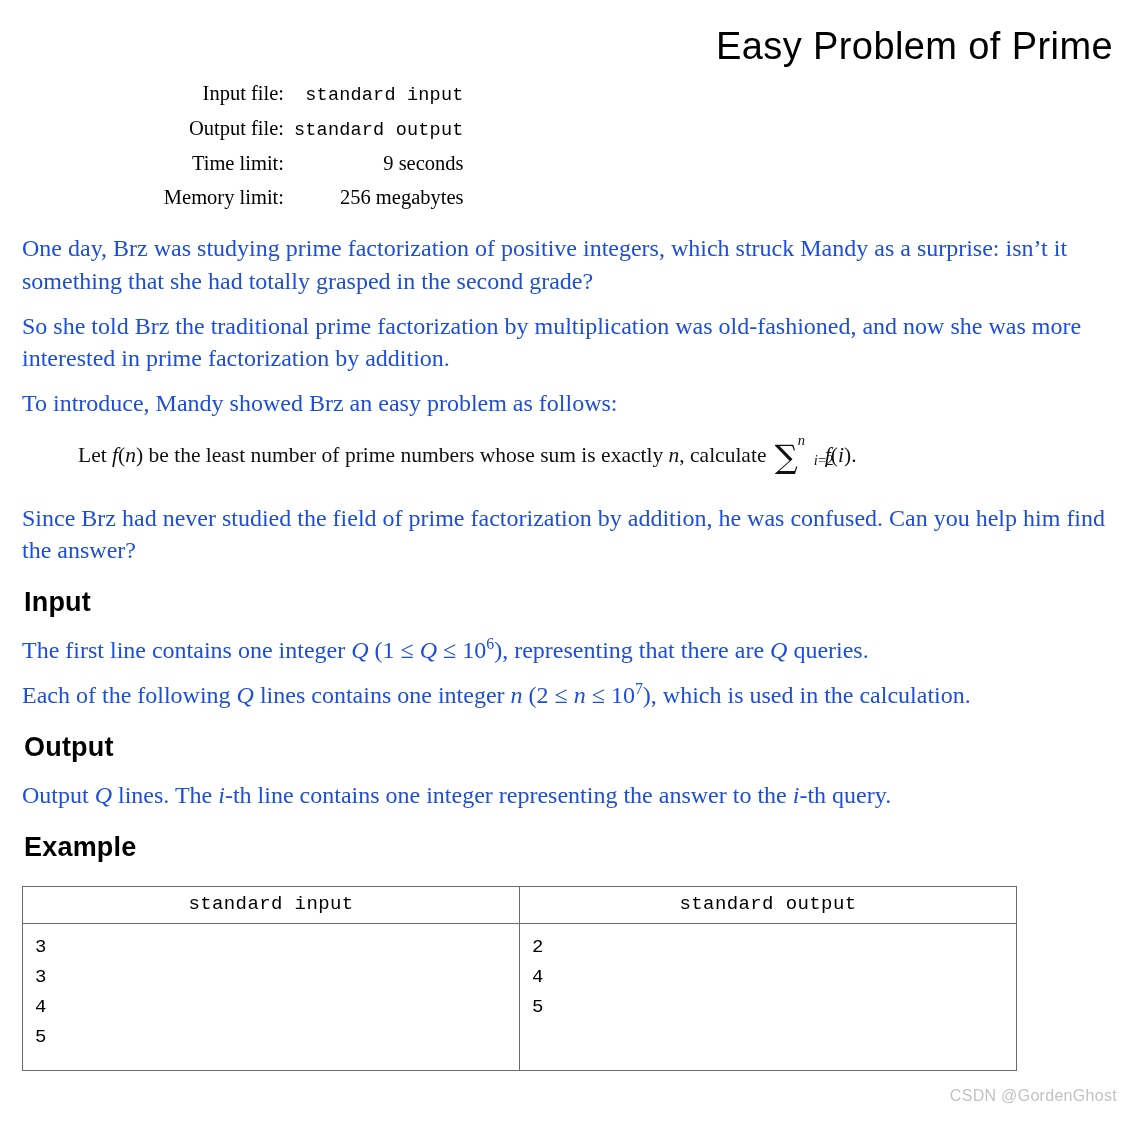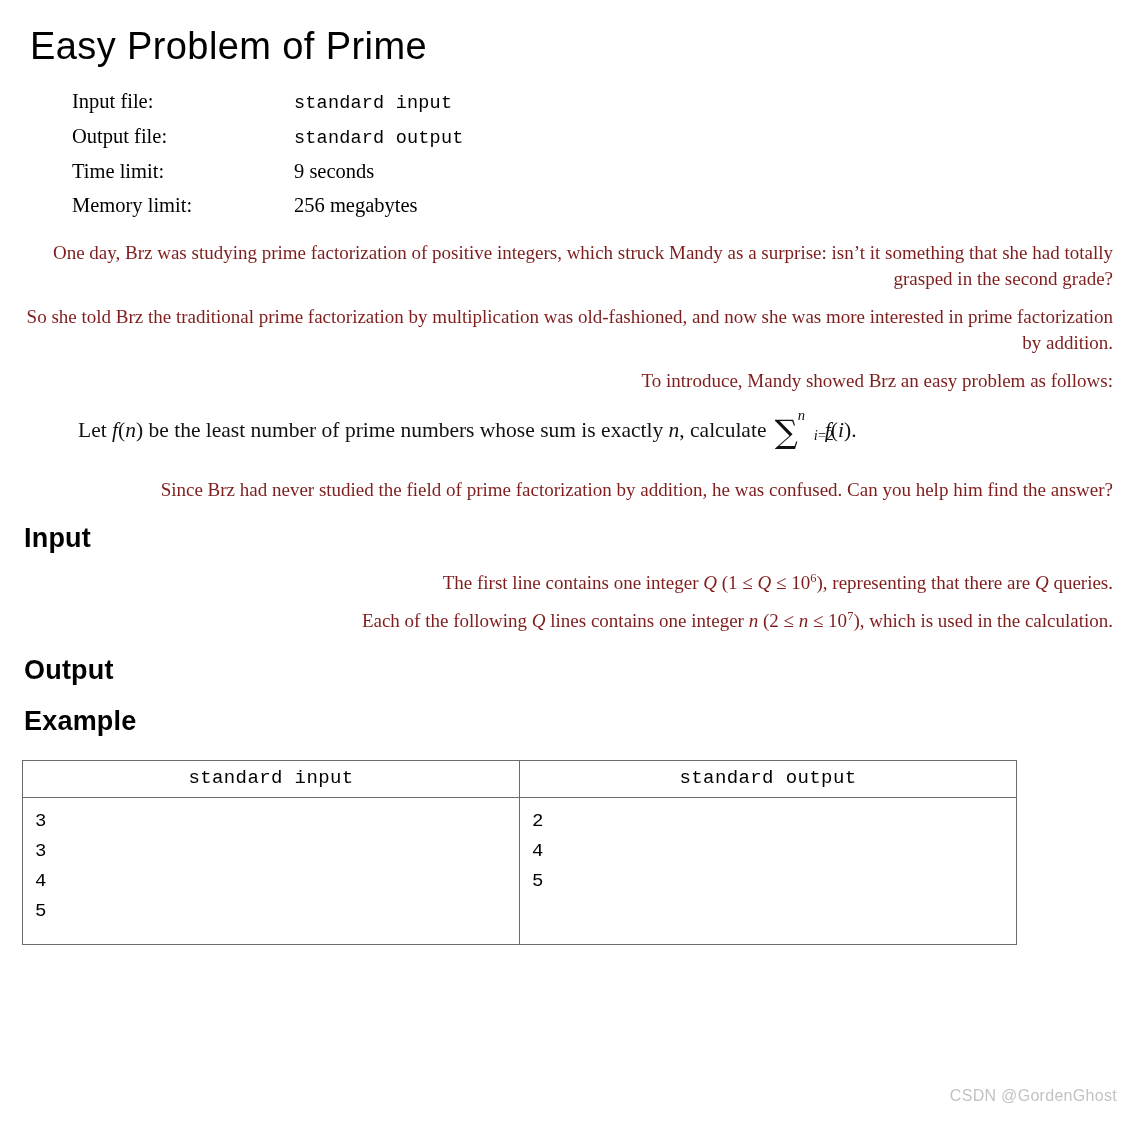--- a/index.html
+++ b/index.html
@@ -27,28 +27,30 @@
   .problem-title {
     font-family: "Liberation Sans", "DejaVu Sans", sans-serif;
     font-size: 38px;
     font-weight: 400;
     letter-spacing: 0.4px;
     margin: 0;
     padding-top: 26px;
     padding-left: 8px;
     line-height: 1.1;
     color: #000;
+    text-align: right;
   }
 
   
   .props {
-    margin-top: 16px;
+    margin-top: 8px;
     margin-left: 50px;
     border-collapse: collapse;
     font-size: 20.5px;
+    text-align: right;
   }
   .props td {
     padding: 2px 0;
     vertical-align: baseline;
     line-height: 1.47;
   }
   .props td.prop-name {
     width: 212px;
     padding-right: 10px;
     white-space: nowrap;
@@ -60,25 +62,25 @@
     font-family: "Liberation Mono", "DejaVu Sans Mono", monospace;
     font-size: 18.5px;
     letter-spacing: 0.2px;
   }
 
   
   .legend {
     margin-top: 18px;
   }
   p.para {
-    font-size: 19px;
+    font-size: 24px;
     line-height: 1.34;
     margin: 0 0 13px 0;
-    text-align: right;
-    color: #7f1d1d;
+    text-align: left;
+    color: #1d4ed8;
   }
   p.para.tight { margin-bottom: 12px; }
 
   .formula-line {
     font-size: 21.5px;
     line-height: 1.34;
     margin: 22px 0 26px 0;
     padding-left: 56px;
     color: #111;
   }
@@ -260,20 +262,27 @@
     <span class="mi">Q</span>
     <span>lines contains one integer</span>
     <span class="mi">n</span>
     <span class="mn">(2 ≤</span>
     <span class="mi">n</span>
     <span class="mn">≤ 10</span><sup class="exp">7</sup><span>), which is used in the calculation.</span>
   </p>
 
   <h2 class="section-title">Output</h2>
 
+  <p class="para">
+    <span>Output</span>
+    <span class="mi">Q</span>
+    <span>lines. The</span>
+    <span class="mi">i</span><span>-th line contains one integer representing the answer to the</span>
+    <span class="mi">i</span><span>-th query.</span>
+  </p>
 
   <h2 class="section-title example-heading">Example</h2>
 
   <table class="sample-tests">
     <thead>
       <tr>
         <th class="col-in">standard input</th>
         <th class="col-out">standard output</th>
       </tr>
     </thead>

